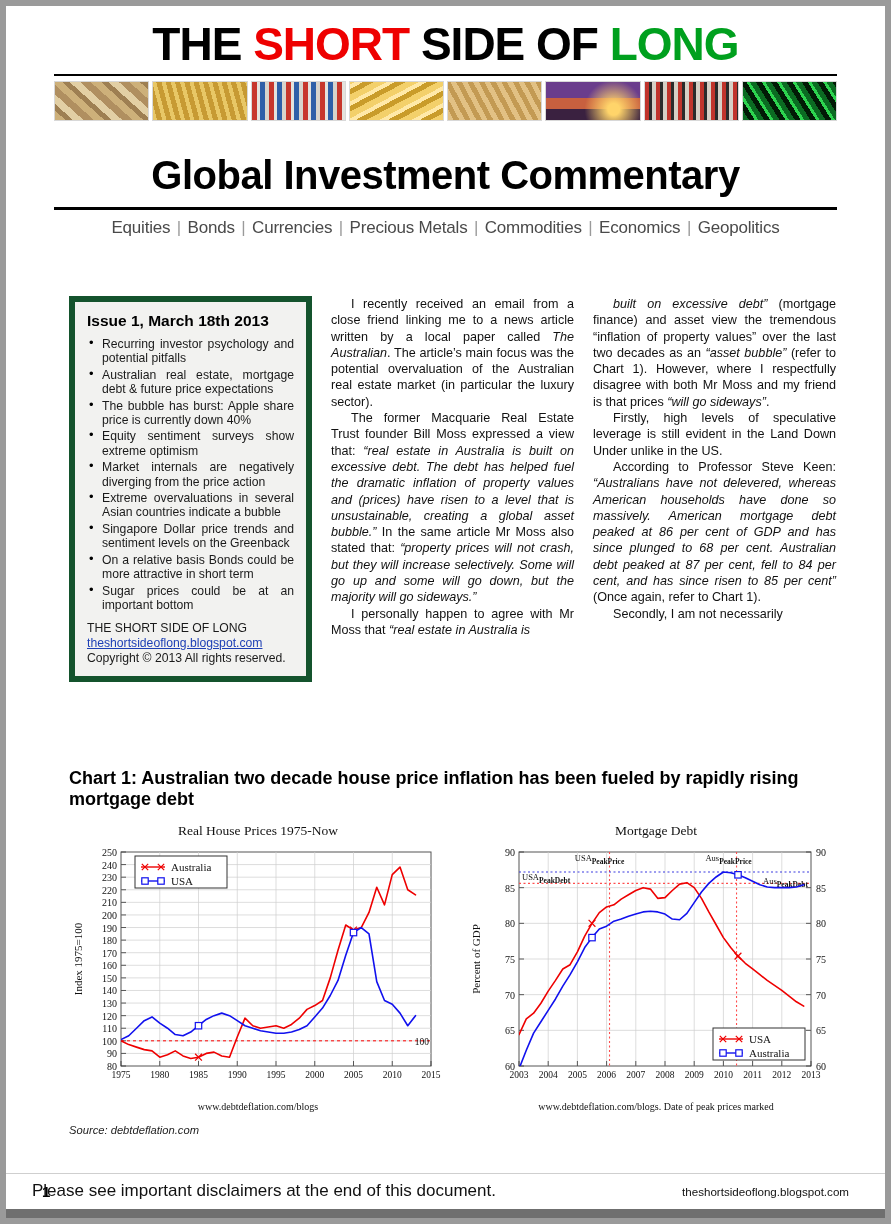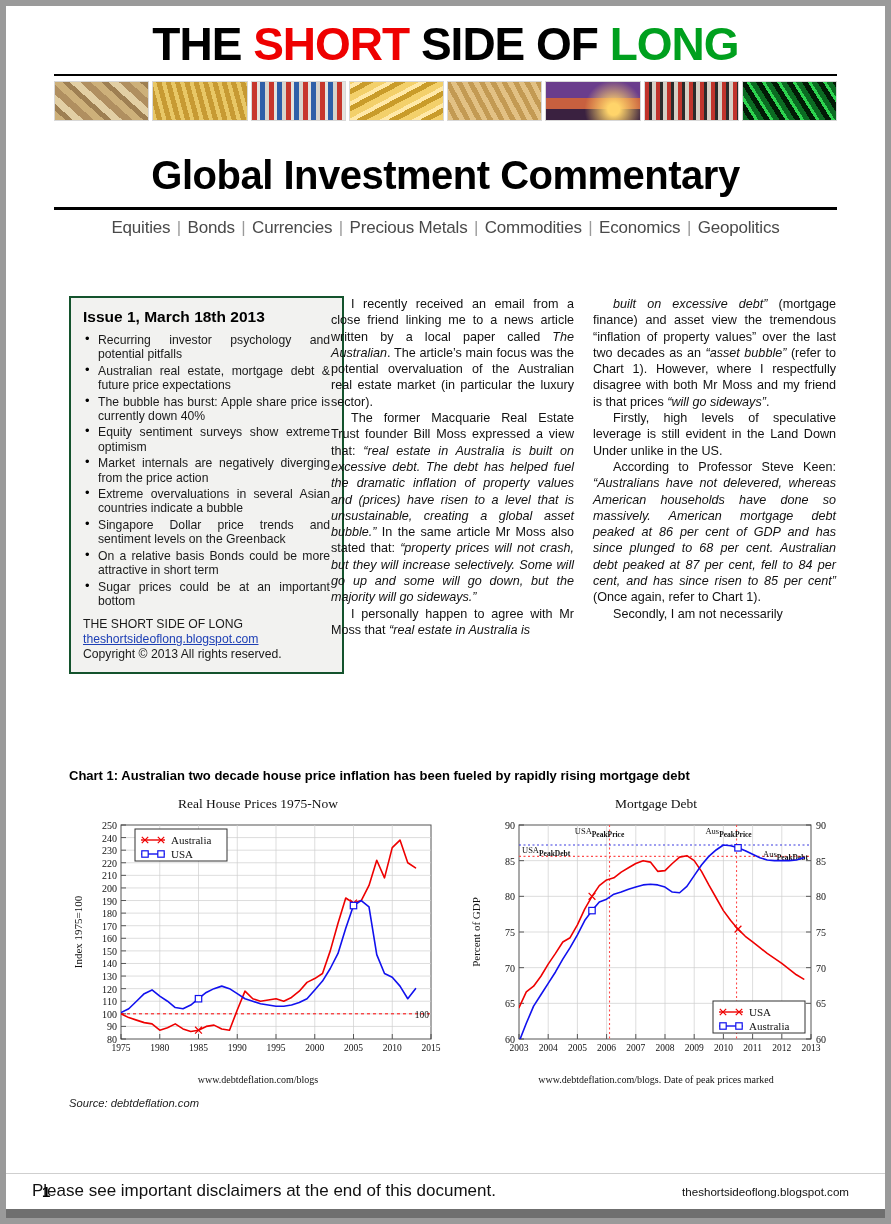--- a/index.html
+++ b/index.html
@@ -66,22 +66,22 @@
   .kicker .sep{color:#9a9a9a;padding:0 2px;}
 
   
   .cols{
     position:absolute;left:63px;top:290px;width:768px;
     display:flex;gap:19px;align-items:flex-start;
   }
   .col{width:243px;}
 
   .sidebox{
-    border:2px solid #14532d;background:#f2f2f0;
-    padding:10px 12px 11px 12px;box-sizing:border-box;width:275px;
+    border:6px solid #14532d;background:#f2f2f0;
+    padding:10px 12px 11px 12px;box-sizing:border-box;width:243px;
   }
   .issue-title{font-weight:bold;font-size:15.5px;color:#000;margin-bottom:7px;}
   .blist{list-style:none;margin:0;padding:0;}
   .blist li{
     position:relative;padding-left:15px;margin-bottom:2px;
     font-size:12.2px;line-height:14.4px;color:#1a1a1a;text-align:justify;
   }
   .blist li::before{
     content:"\2022";position:absolute;left:2px;top:-1px;font-size:13px;color:#000;
   }
@@ -91,21 +91,21 @@
   .body-col p{
     margin:0;font-size:12.6px;line-height:16.3px;color:#111;
     text-align:justify;text-indent:20px;
     hyphens:auto;
   }
   .body-col p + p{margin-top:0;}
   .body-col i,.body-col em{font-style:italic;}
 
   
   .chartwrap{position:absolute;left:63px;top:762px;width:768px;}
-  .chart-caption{font-size:13px;font-weight:bold;color:#000;margin-bottom:8px;}
+  .chart-caption{font-size:18px;font-weight:bold;color:#000;margin-bottom:8px;}
   .charts{display:flex;gap:20px;}
   .chartbox{width:378px;}
   .chart-src{
     font-style:italic;font-size:11.2px;color:#222;margin-top:6px;
   }
 
   
   .footer{
     position:absolute;left:0;right:0;bottom:0;height:44px;
     border-top:1px solid #cfcfcf;background:#fff;

